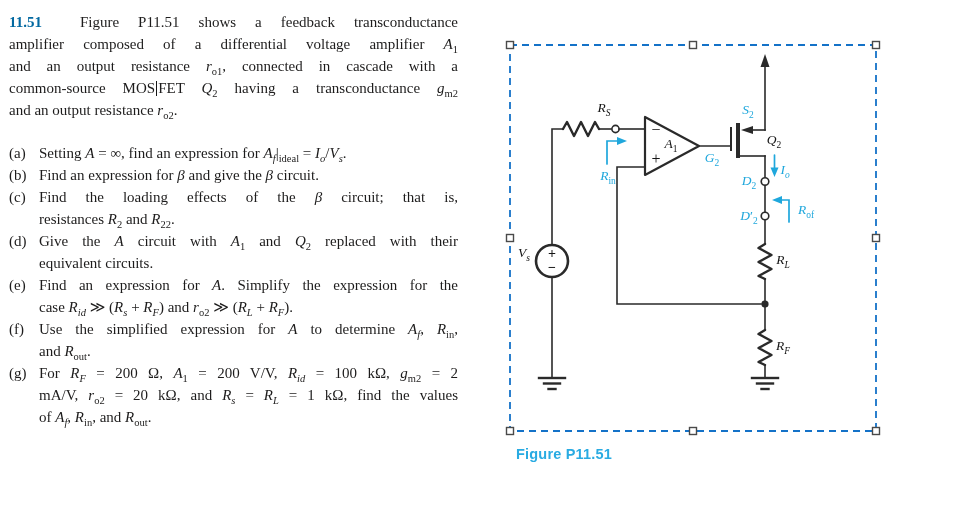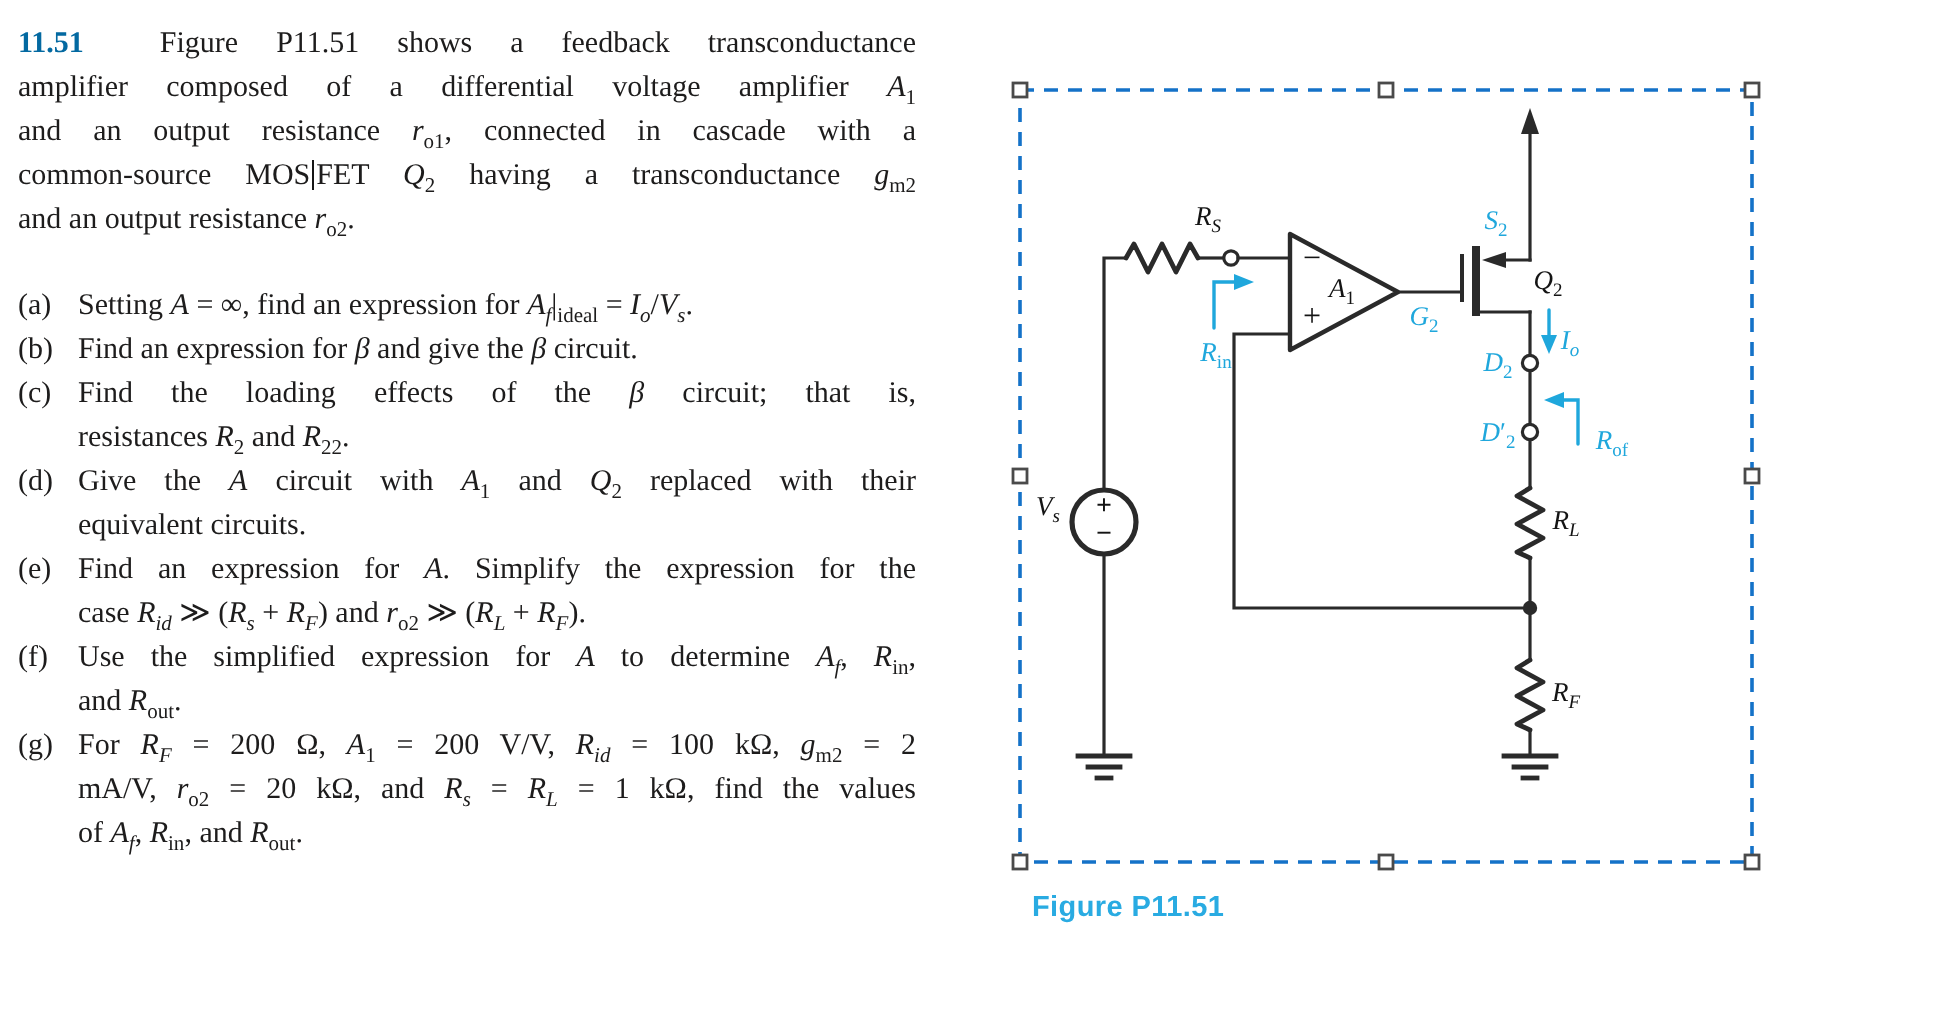--- a/index.html
+++ b/index.html
@@ -185,17 +185,17 @@
   <span class="fig-label sign" style="left:552px;top:268px;">−</span>
   <span class="fig-label ampsign" style="left:656px;top:130px;">−</span>
   <span class="fig-label ampsign" style="left:656px;top:159px;">+</span>
   <span class="fig-label" style="left:671px;top:144px;"><i>A</i><sub>1</sub></span>
   <span class="fig-label cy" style="left:712px;top:130px;margin-top:28px;"><i>G</i><sub>2</sub></span>
   <span class="fig-label cy" style="left:748px;top:110px;"><i>S</i><sub>2</sub></span>
   <span class="fig-label" style="left:774px;top:140px;"><i>Q</i><sub>2</sub></span>
   <span class="fig-label cy" style="left:785px;top:170px;"><i>I<sub>o</sub></i></span>
   <span class="fig-label cy" style="left:749px;top:181px;"><i>D</i><sub>2</sub></span>
   <span class="fig-label cy" style="left:749px;top:216px;"><i>D</i>′<sub>2</sub></span>
-  <span class="fig-label cy" style="left:806px;top:220px;"><i>R</i><sub>of</sub></span>
+  <span class="fig-label cy" style="left:806px;top:210px;"><i>R</i><sub>of</sub></span>
   <span class="fig-label" style="left:783px;top:260px;"><i>R<sub>L</sub></i></span>
   <span class="fig-label" style="left:783px;top:346px;"><i>R<sub>F</sub></i></span>
   <span class="fig-label caption">Figure P11.51</span>
 </div>
 
 </body></html>

